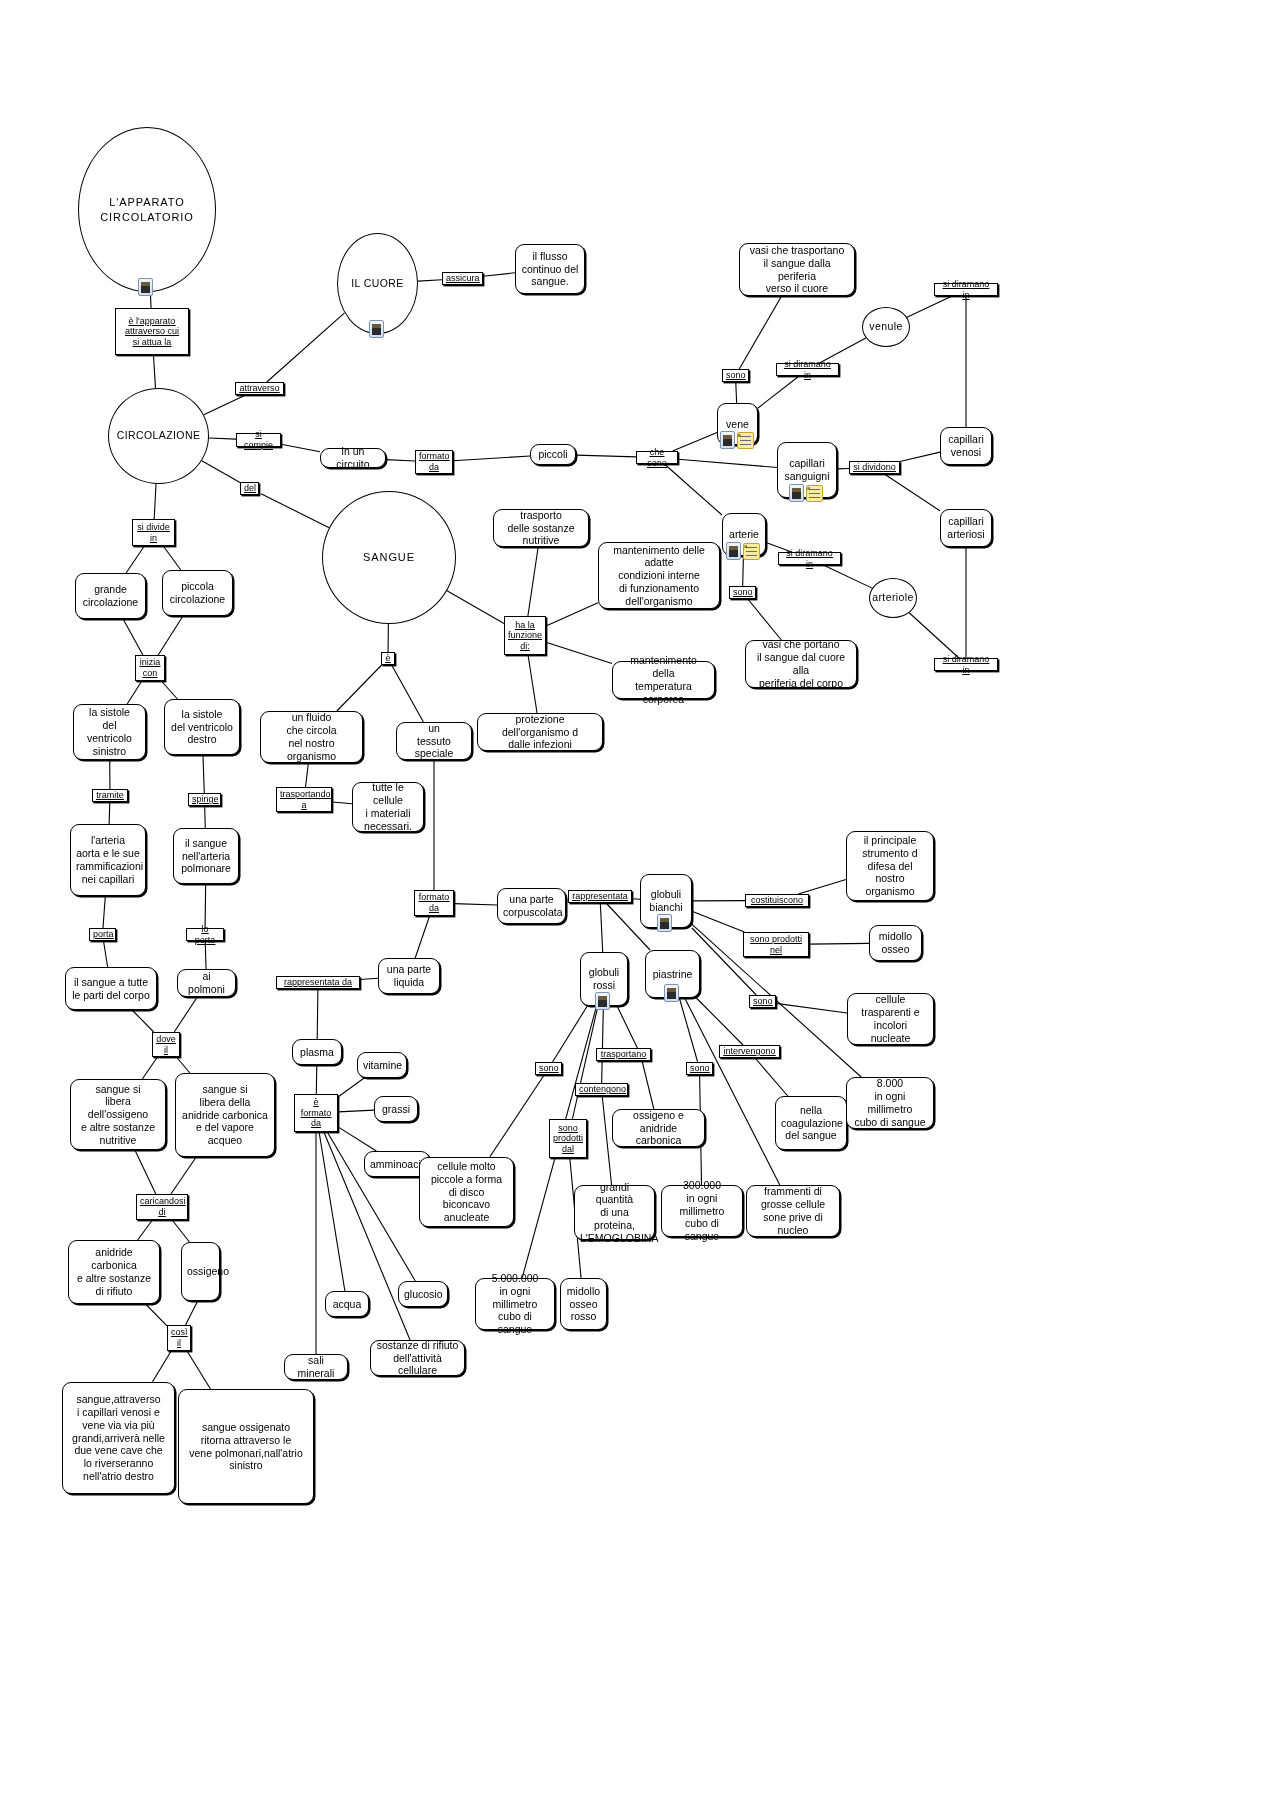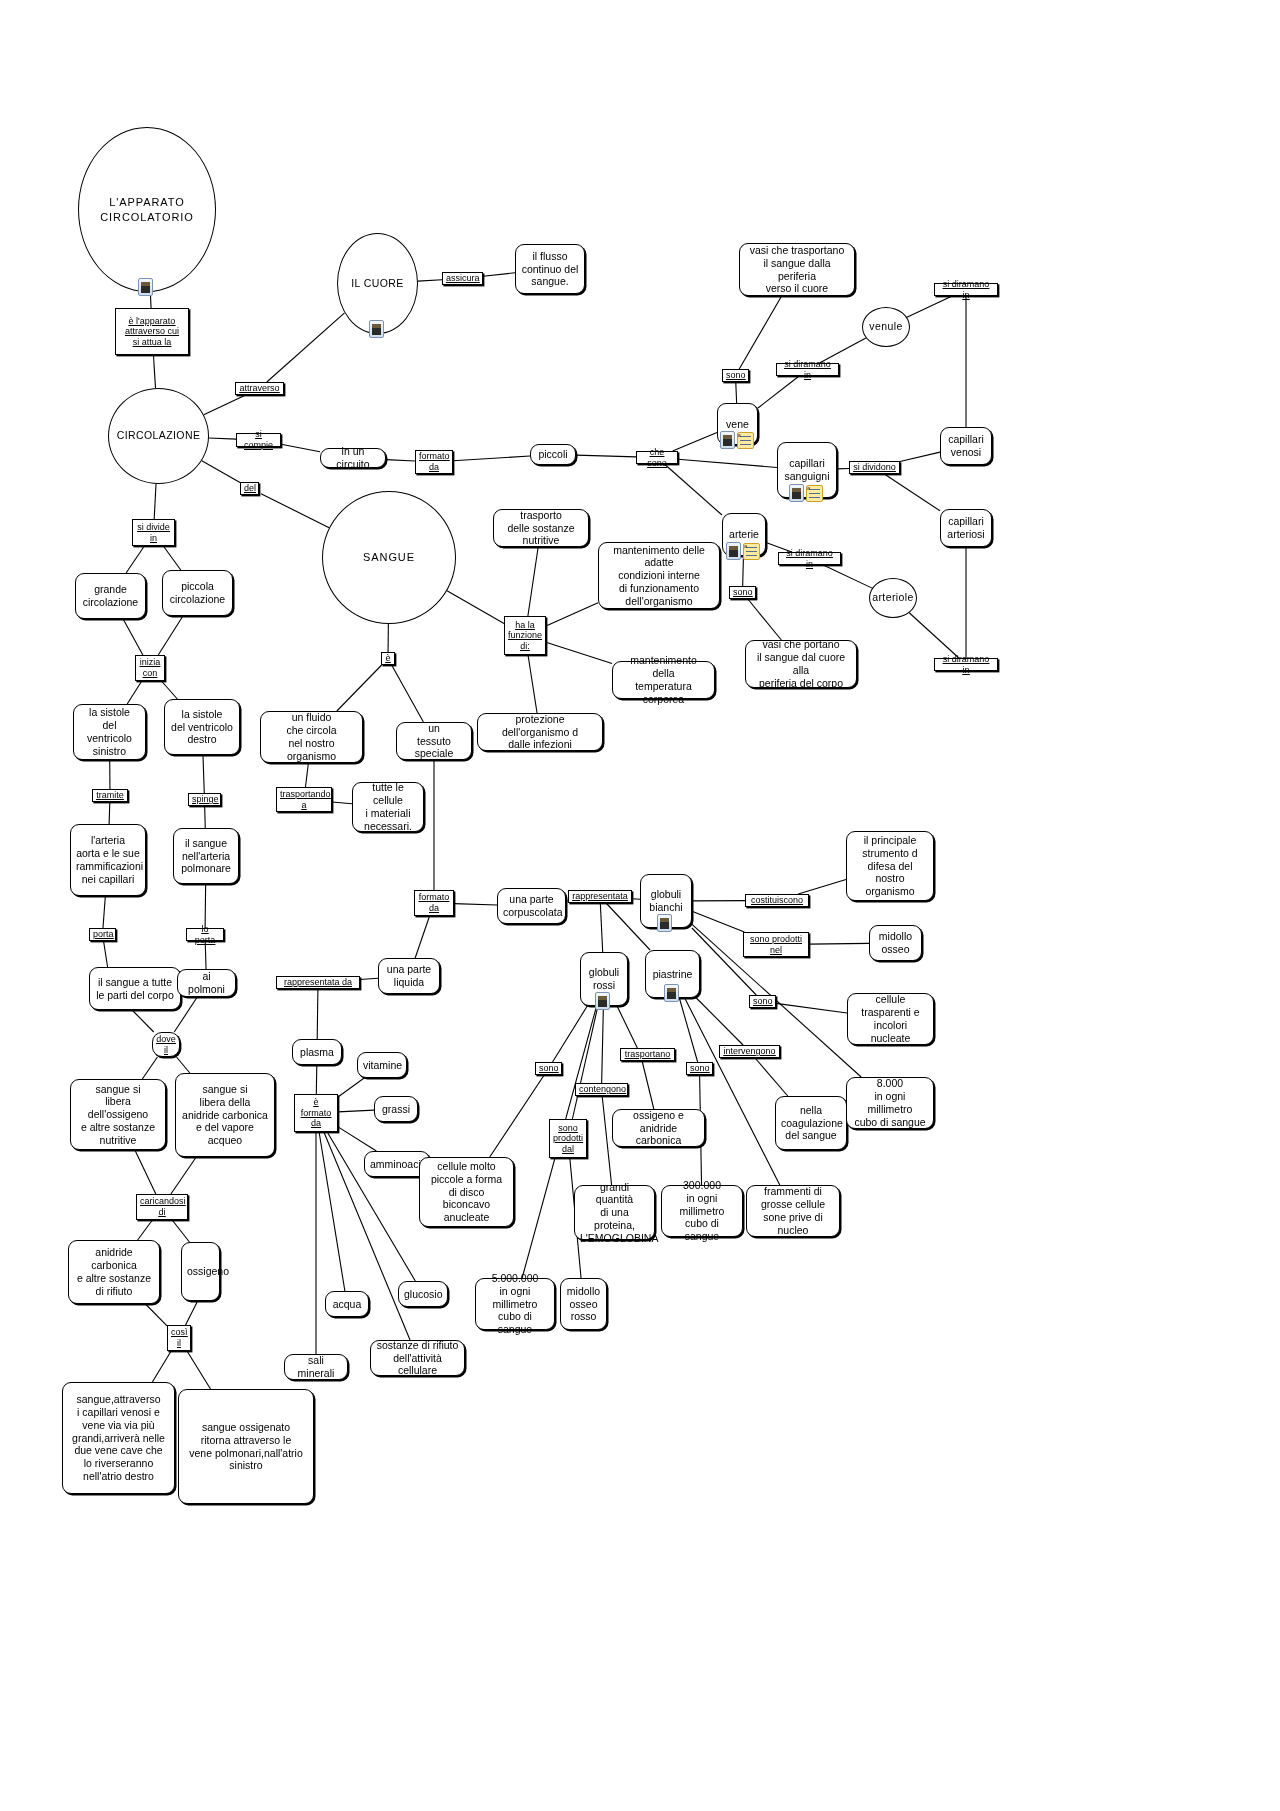--- a/index.html
+++ b/index.html
@@ -387,27 +387,27 @@
       </div>
       <div class="node concept" style="left: 173px; top: 828px; width: 66px; height: 56px;">
         <span class="txt"><span>il sangue</span><br><span>nell'arteria</span><br><span>polmonare</span></span>
       </div>
       <div class="node link-label" style="left: 89px; top: 928px; width: 27px; height: 13px;">
         <span class="txt"><span>porta</span></span>
       </div>
       <div class="node link-label" style="left: 186px; top: 928px; width: 38px; height: 13px;">
         <span class="txt"><span>lo porta</span></span>
       </div>
-      <div class="node concept" style="left: 65px; top: 967px; width: 92px; height: 43px; margin-left: 24px;">
+      <div class="node concept" style="left: 65px; top: 967px; width: 92px; height: 43px;">
         <span class="txt"><span>il sangue a tutte</span><br><span>le parti del corpo</span></span>
       </div>
       <div class="node concept" style="left: 177px; top: 969px; width: 59px; height: 28px;">
         <span class="txt"><span>ai polmoni</span></span>
       </div>
-      <div class="node link-label" style="left: 152px; top: 1032px; width: 28px; height: 25px; border-radius: 10px;">
+      <div class="node link-label" style="left: 152px; top: 1032px; width: 28px; height: 25px;">
         <span class="txt"><span>dove</span><br><span>il</span></span>
       </div>
       <div class="node concept" style="left: 70px; top: 1079px; width: 96px; height: 71px;">
         <span class="txt"><span>sangue si</span><br><span>libera dell'ossigeno</span><br><span>e altre sostanze</span><br><span>nutritive</span></span>
       </div>
       <div class="node concept" style="left: 175px; top: 1073px; width: 100px; height: 84px;">
         <span class="txt"><span>sangue si</span><br><span>libera della</span><br><span>anidride carbonica</span><br><span>e del vapore</span><br><span>acqueo</span></span>
       </div>
       <div class="node link-label" style="left: 136px; top: 1194px; width: 52px; height: 26px;">
         <span class="txt"><span>caricandosi</span><br><span>di</span></span>
@@ -513,21 +513,21 @@
       </div>
       <div class="icons" style="left: 663.5px; top: 984px;">
         <span class="ic"></span>
       </div>
       <div class="node link-label" style="left: 535px; top: 1062px; width: 27px; height: 13px;">
         <span class="txt"><span>sono</span></span>
       </div>
       <div class="node link-label" style="left: 575px; top: 1083px; width: 53px; height: 13px;">
         <span class="txt"><span>contengono</span></span>
       </div>
-      <div class="node link-label" style="left: 620px; top: 1048px; width: 55px; height: 13px;">
+      <div class="node link-label" style="left: 596px; top: 1048px; width: 55px; height: 13px;">
         <span class="txt"><span>trasportano</span></span>
       </div>
       <div class="node link-label" style="left: 549px; top: 1119px; width: 38px; height: 39px;">
         <span class="txt"><span>sono</span><br><span>prodotti</span><br><span>dal</span></span>
       </div>
       <div class="node concept" style="left: 419px; top: 1157px; width: 95px; height: 70px;">
         <span class="txt"><span>cellule molto</span><br><span>piccole a forma</span><br><span>di disco biconcavo</span><br><span>anucleate</span></span>
       </div>
       <div class="node concept" style="left: 574px; top: 1185px; width: 81px; height: 55px;">
         <span class="txt"><span>grandi quantità</span><br><span>di una proteina,</span><br><span>L'EMOGLOBINA</span></span>

